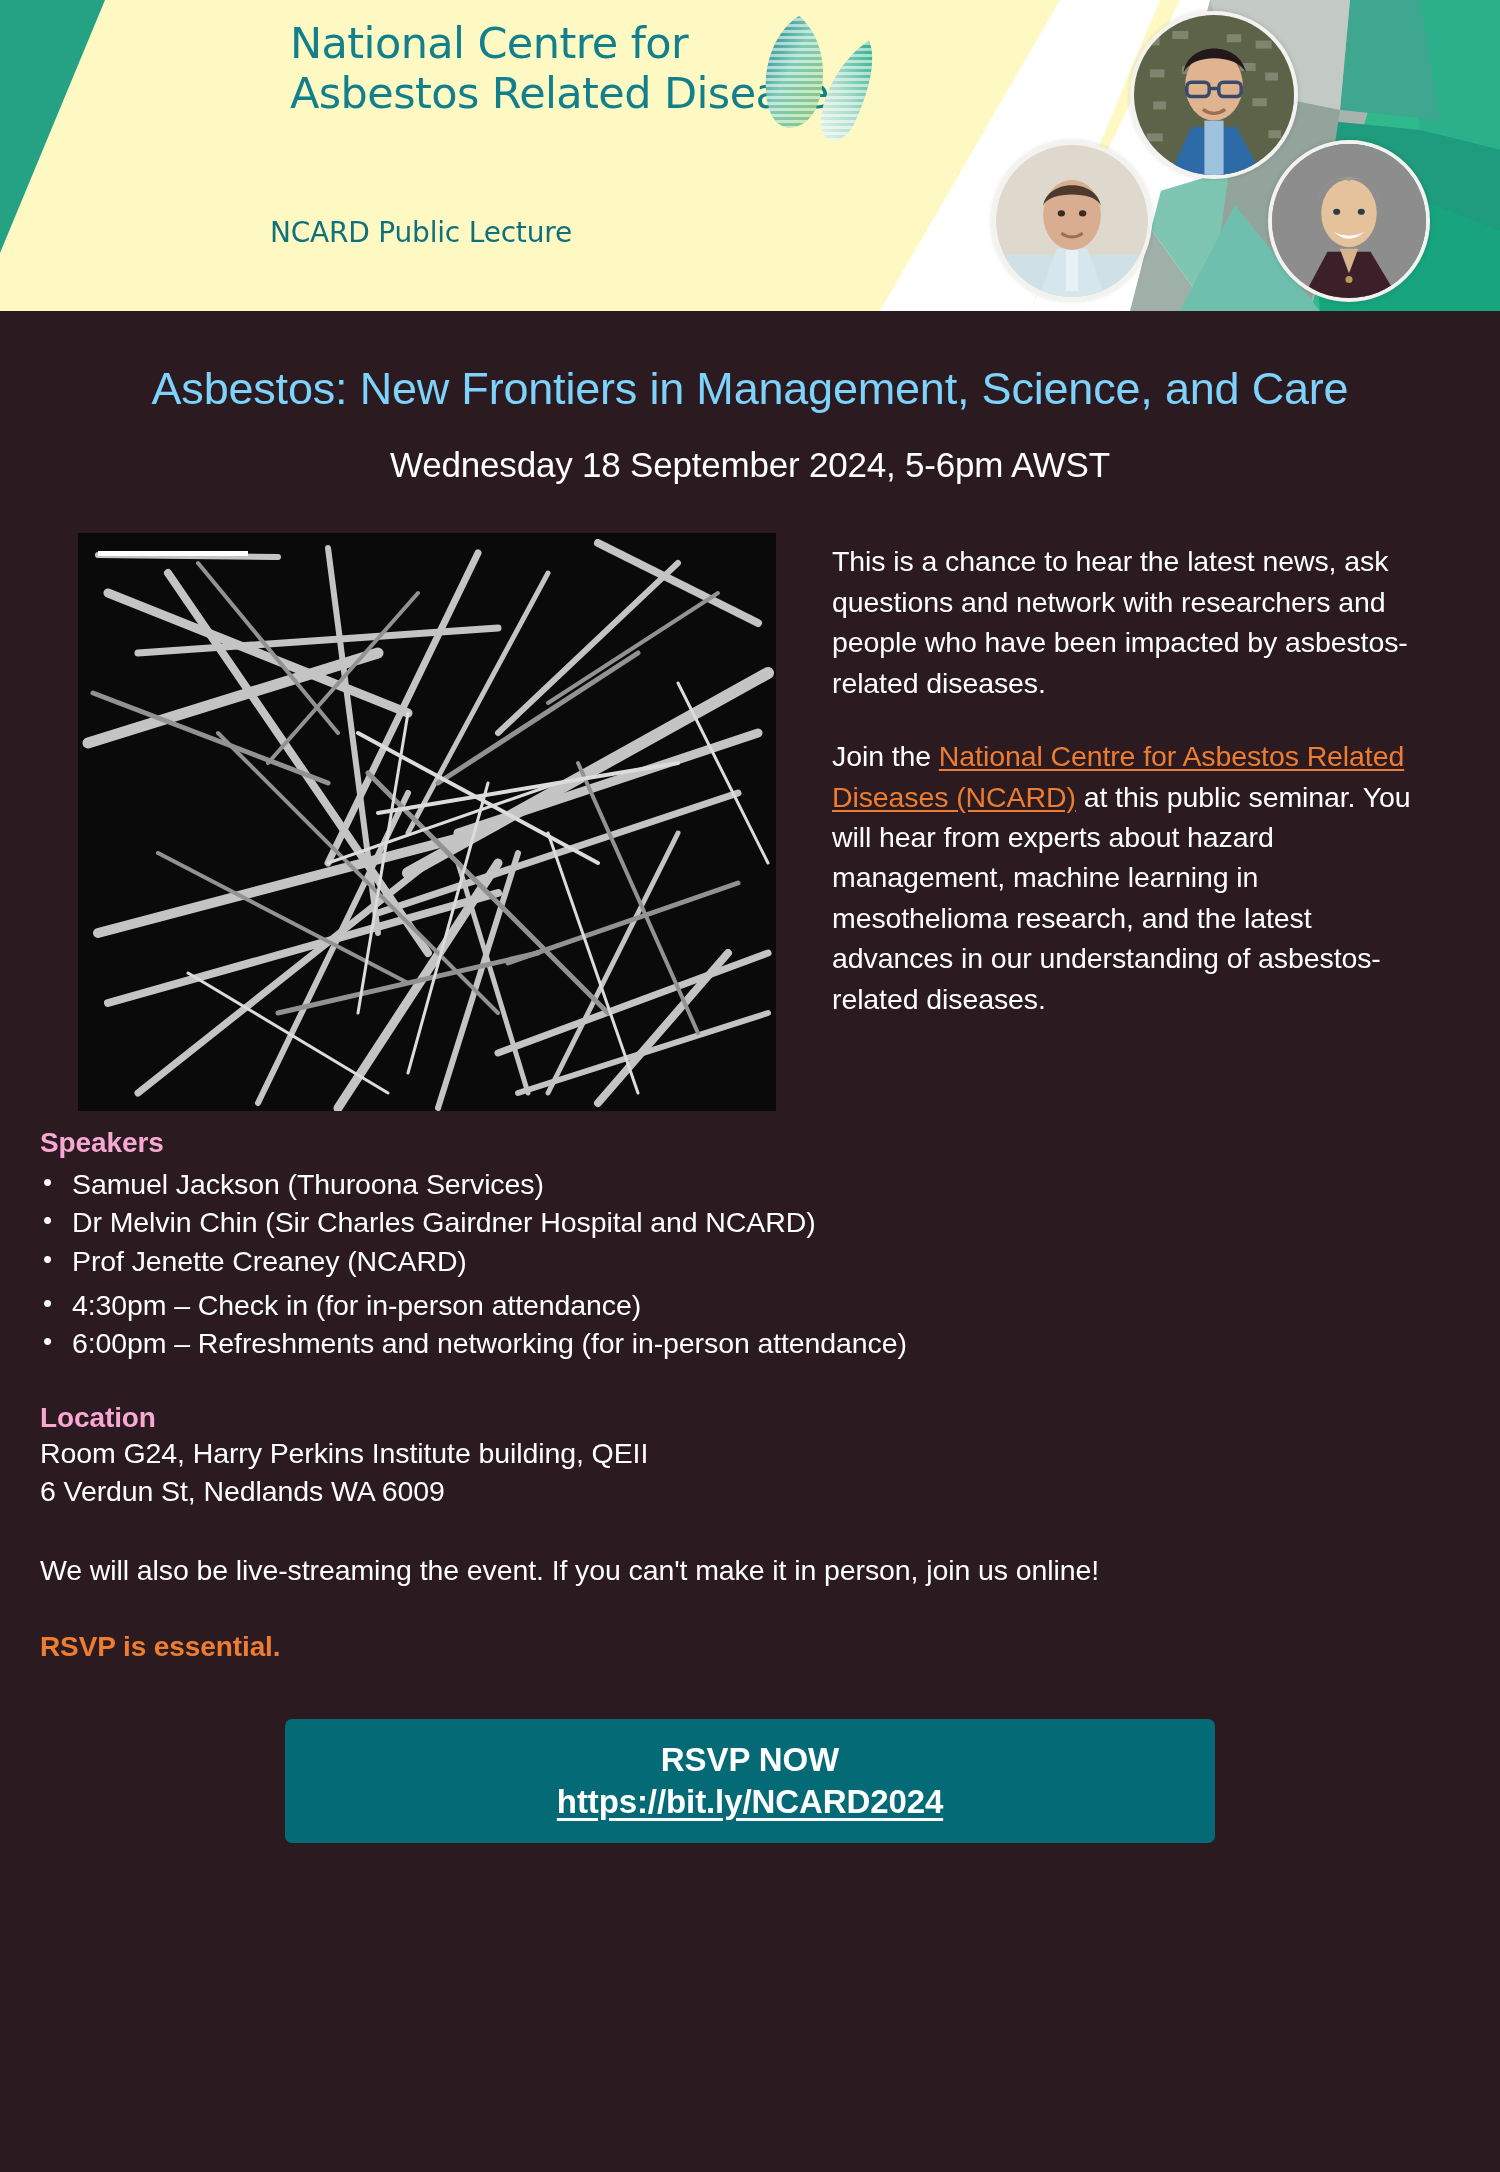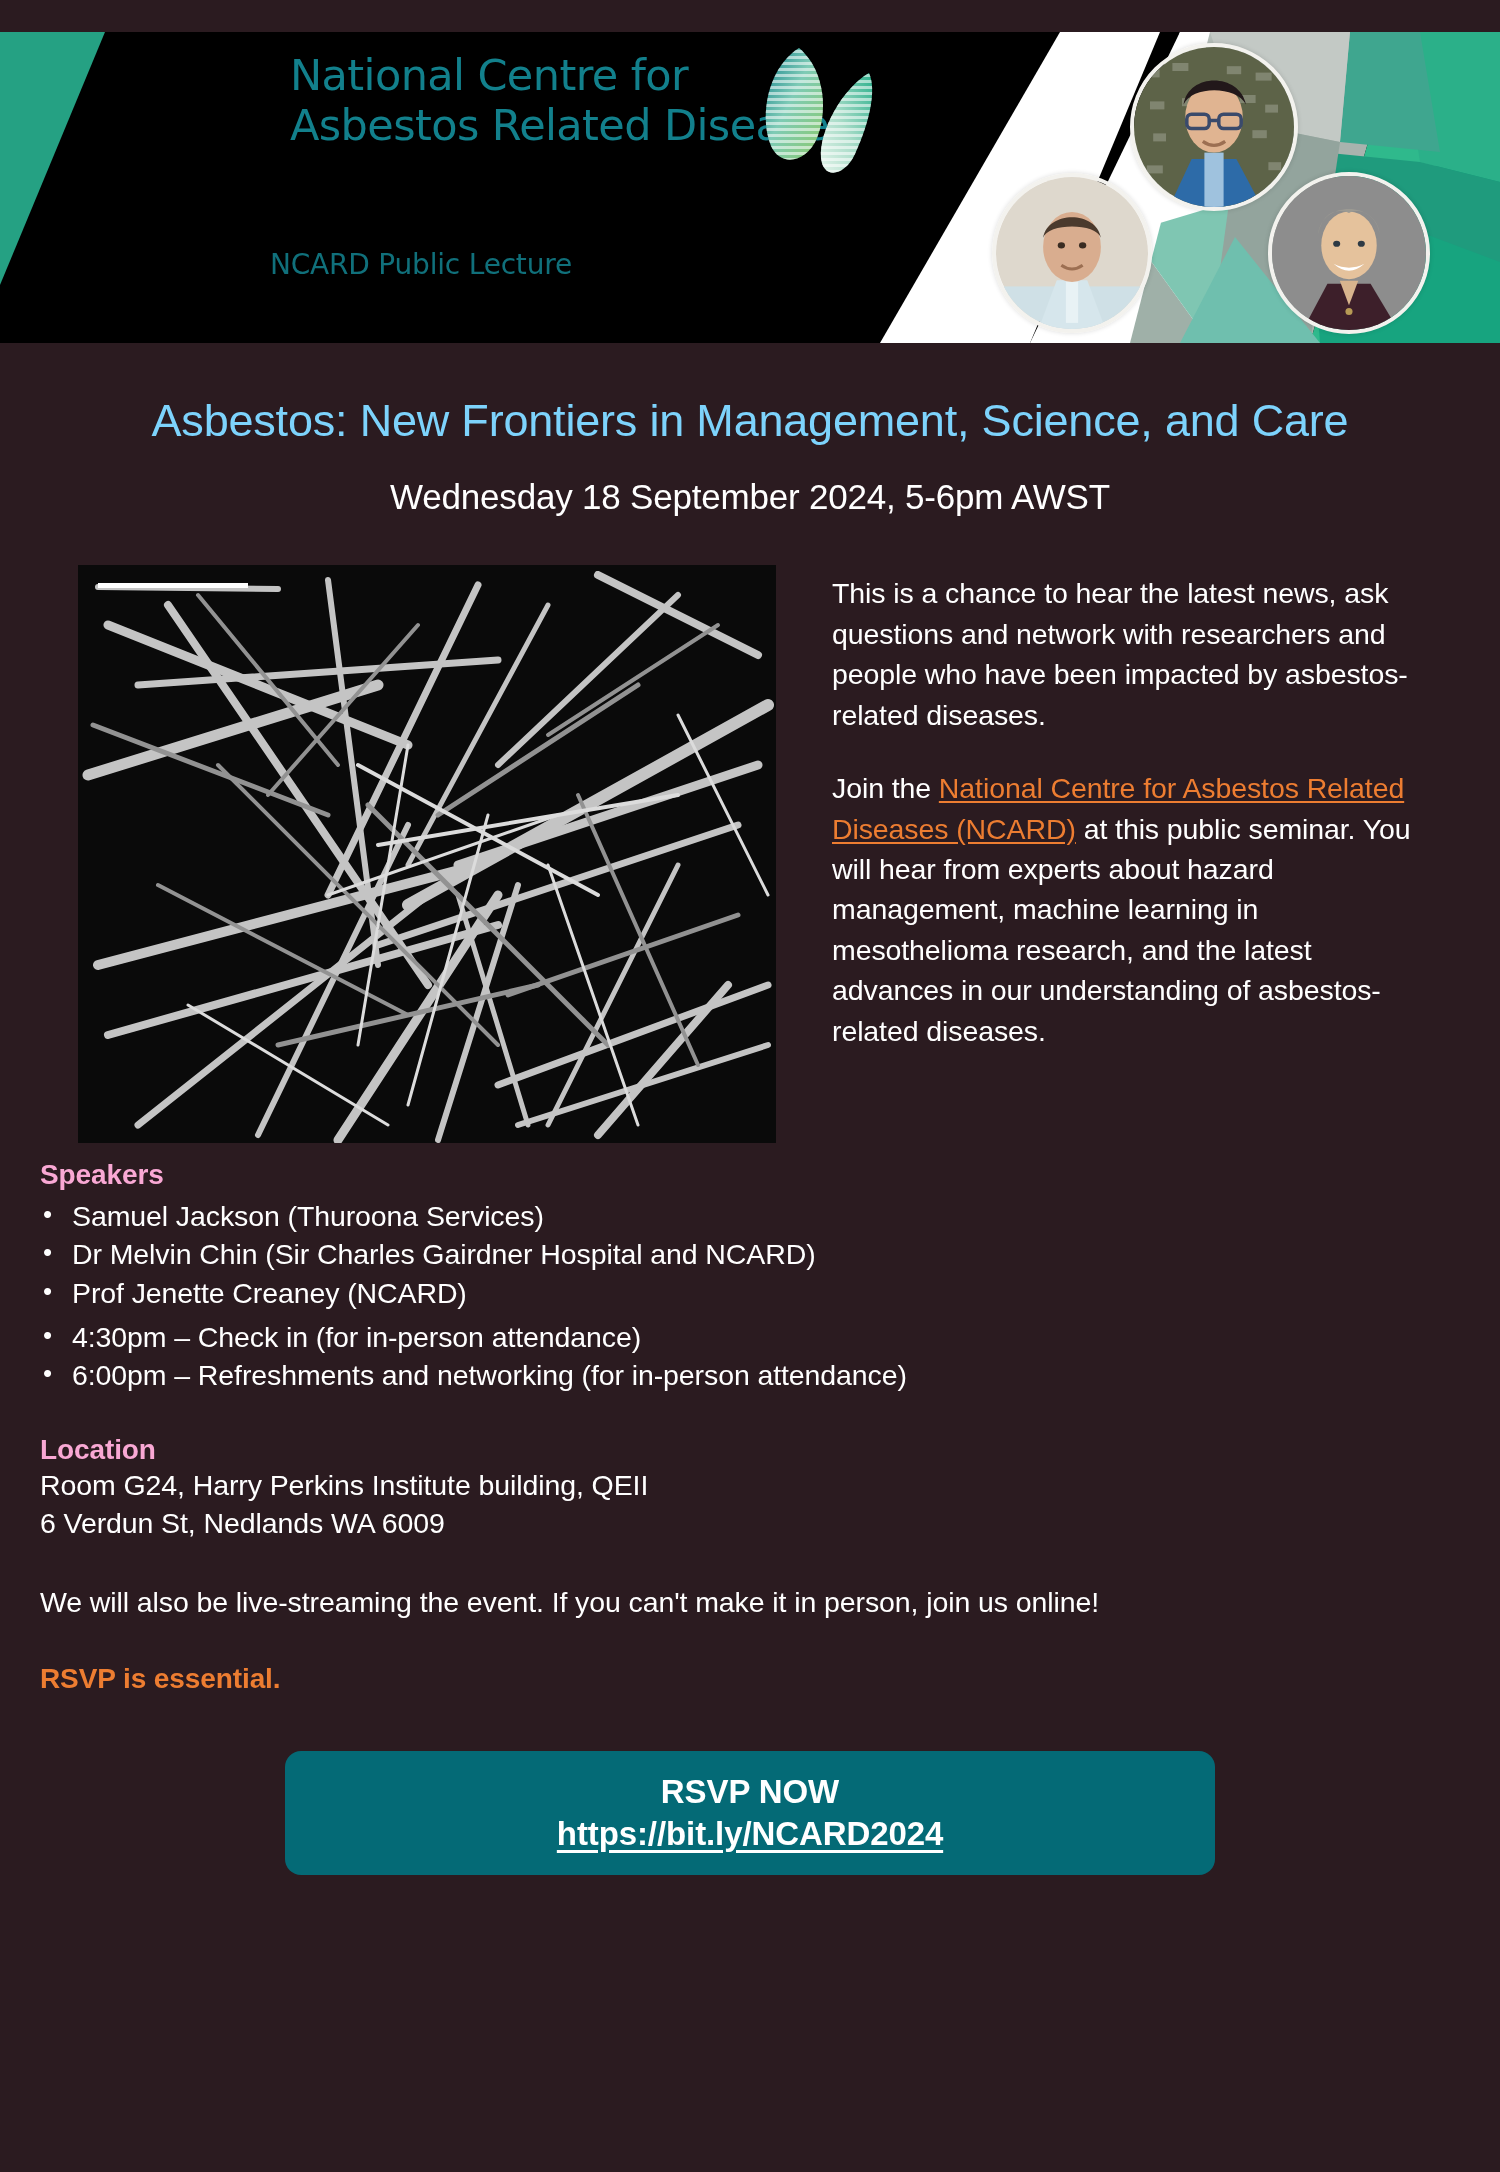--- a/index.html
+++ b/index.html
@@ -18,23 +18,22 @@
     height: 2172px;
     background: #2b1b20;
     overflow: hidden;
   }
 
   
   .header {
     position: relative;
     width: 1500px;
     height: 311px;
-    background: #000000;
+    background: #fef9c3;
     overflow: hidden;
-    margin-top: 32px;
   }
 
   
   .wedge-left {
     position: absolute;
     left: 0; top: 0;
     width: 160px; height: 311px;
     background: #25a183;
     clip-path: polygon(0 0, 105px 0, 0 253px);
     z-index: 2;
@@ -196,21 +195,21 @@
 
   .cta-wrap {
     display: flex;
     justify-content: center;
     margin-top: 56px;
   }
   .cta-button {
     width: 930px;
     height: 124px;
     background: #046a76;
-    border-radius: 16px;
+    border-radius: 7px;
     border: none;
     cursor: pointer;
     display: flex;
     flex-direction: column;
     align-items: center;
     justify-content: center;
     gap: 4px;
     padding: 0;
   }
   .cta-title {

